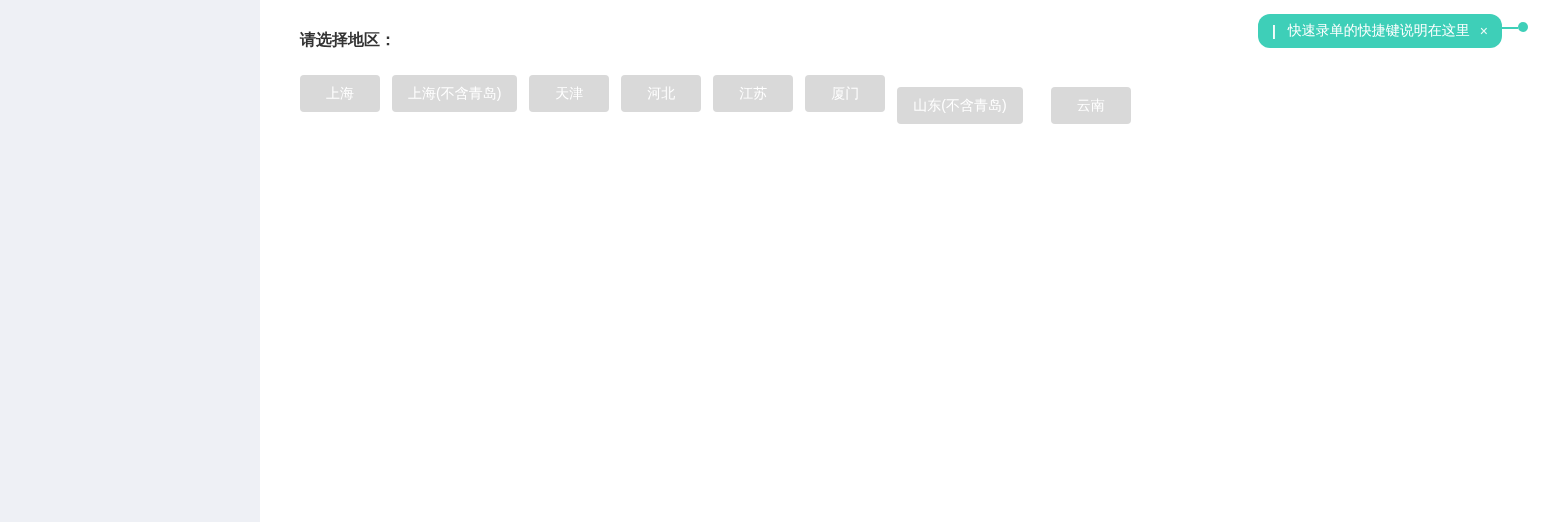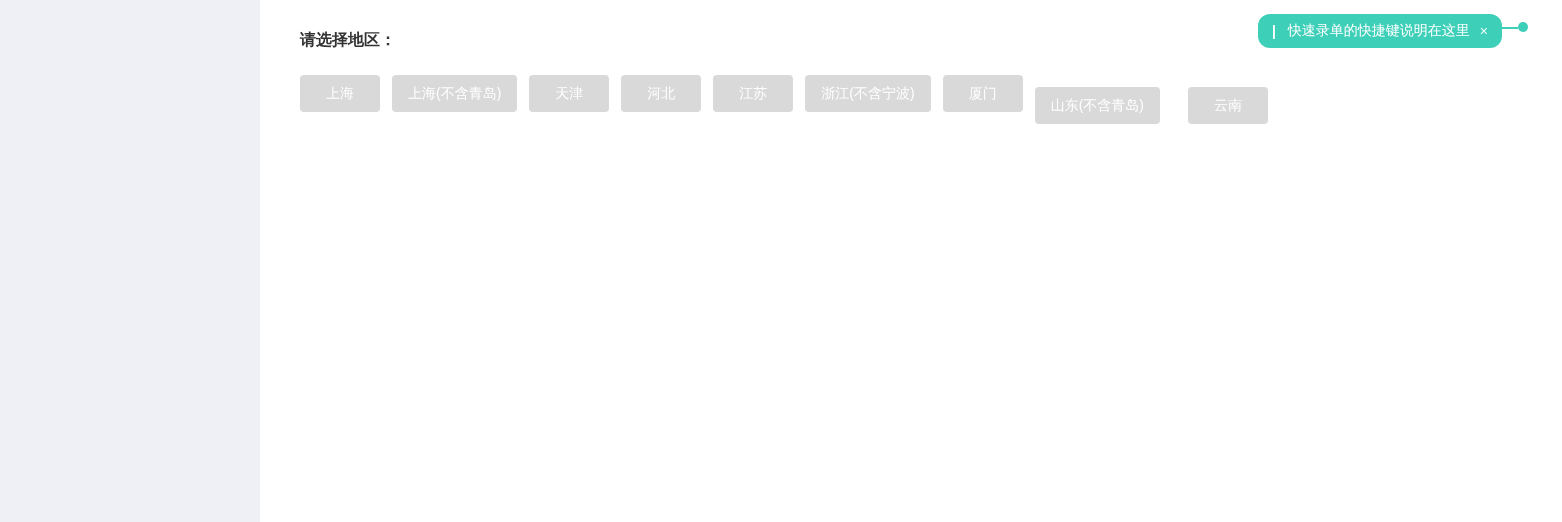--- a/index.html
+++ b/index.html
@@ -131,21 +131,20 @@
 <div class="main-content">
   <div class="page-label">请选择地区：</div>
 
   <div class="region-buttons">
     <div class="row-1" id="region-row-1">
         <button class="region-btn">上海</button>
         <button class="region-btn">上海(不含青岛)</button>
         <button class="region-btn">天津</button>
         <button class="region-btn">河北</button>
         <button class="region-btn">江苏</button>
-        <button class="region-btn">浙江(不含宁波)</button>
         <button class="region-btn">厦门</button>
       </div>
     <div class="row-2" id="region-row-2">
         <button class="region-btn">山东(不含青岛)</button>
         <button class="region-btn">云南</button>
       </div>
   </div>
 </div>
 
 <div class="tooltip-banner">

